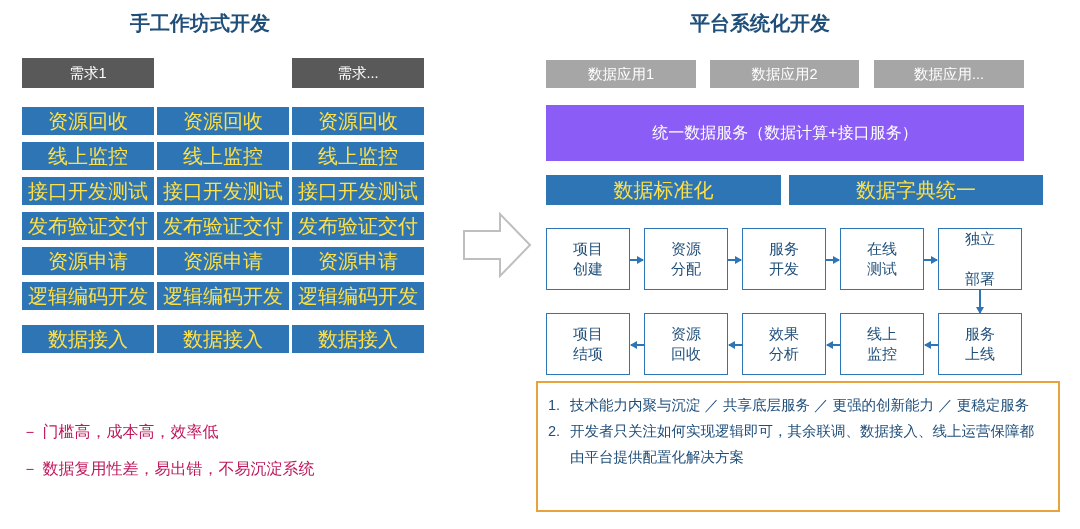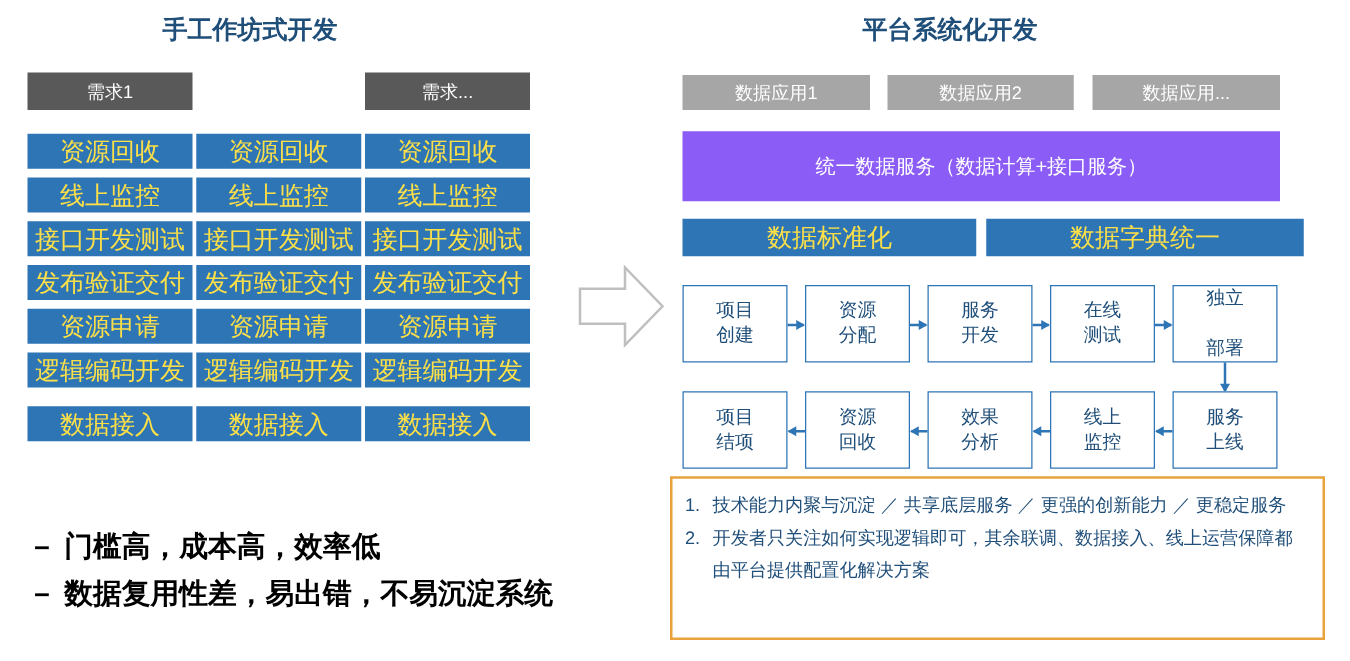--- a/index.html
+++ b/index.html
@@ -117,24 +117,23 @@
     position: absolute;
     left: 462px;
     top: 212px;
     width: 70px;
     height: 66px;
   }
 
   
   .note-line {
     position: absolute;
-    color: #000000;
-    font-size: 23px;
-    white-space: nowrap;
-    font-weight: bold;
+    color: #be185d;
+    font-size: 16px;
+    white-space: nowrap;
   }
   #note-1 { left: 22px; top: 422px; }
   #note-2 { left: 22px; top: 459px; }
 
   
   #callout {
     position: absolute;
     left: 536px;
     top: 381px;
     width: 524px;

